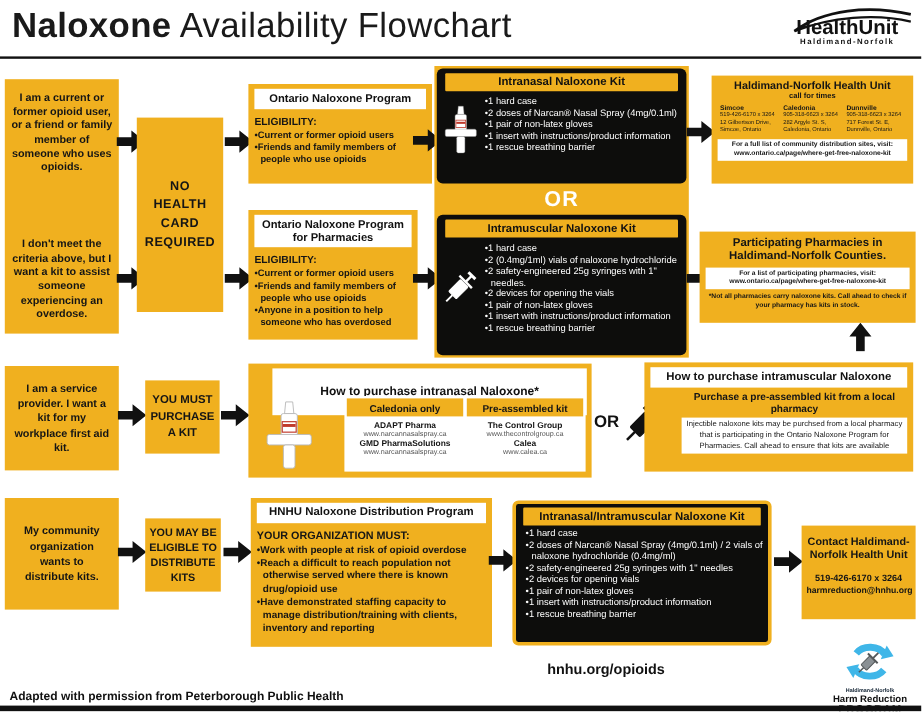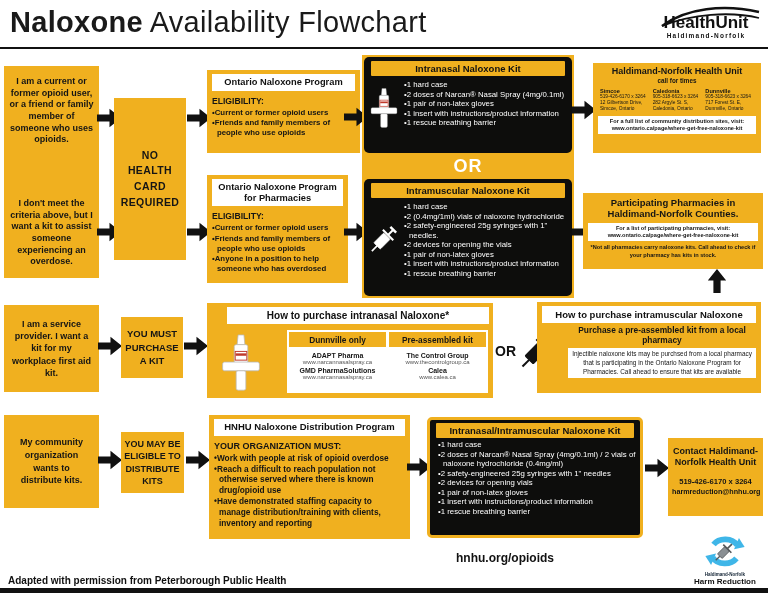--- a/index.html
+++ b/index.html
@@ -41,21 +41,21 @@
   .hnhu-sub{font-weight:bold;font-size:6.3px;text-align:center;}
   .loc-row{display:flex;margin-top:4px;}
   .loc{flex:1;padding:0 2px;}
   .loc .ln{font-weight:bold;font-size:5.6px;}
   .loc .ld{font-size:4.8px;line-height:1.25;}
   .linkbox{background:#fff;text-align:center;font-weight:bold;font-size:5.6px;line-height:1.3;
     padding:2px 1px;margin-top:4px;}
   .pharm-title{font-weight:bold;font-size:9.5px;text-align:center;line-height:1.15;}
   .footnote{font-size:5.6px;font-weight:bold;text-align:center;line-height:1.3;margin-top:3px;}
   
-  .p1-head{position:absolute;left:20px;right:4px;top:4px;font-size:10px;padding:3px 0;}
+  .p1-head{position:absolute;left:20px;right:4px;top:4px;font-size:10px;padding:14px 0;}
   .ptable{position:absolute;left:80px;top:27px;right:5px;bottom:5px;background:#fff;
     display:grid;grid-template-columns:1fr 1fr;grid-template-rows:15px auto;column-gap:3px;padding:2px;}
   .pth{background:#F0B01F;font-weight:bold;font-size:8.3px;display:flex;align-items:center;justify-content:center;}
   .ptc{text-align:center;padding-top:3px;}
   .ptc .nm{font-weight:bold;font-size:7px;margin-top:2px;}
   .ptc .ur{font-size:6px;color:#555;}
   .or-small{position:absolute;font-weight:bold;font-size:14px;color:#111;}
   .p2-sub{font-weight:bold;font-size:8.4px;text-align:center;line-height:1.15;margin-top:3px;}
   .p2-body{background:#fff;font-size:6.4px;text-align:center;line-height:1.35;padding:2px 4px;margin-top:3px;}
   
@@ -224,21 +224,21 @@
           <path d="M19 2 h6 l1 10 h-8 z"></path>
           <rect x="15" y="12" width="14" height="24" rx="2"></rect>
           <rect x="3" y="30" width="38" height="9" rx="2"></rect>
           <rect x="17" y="39" width="10" height="20" rx="2"></rect>
         </g>
         <rect x="16" y="19" width="12" height="9" fill="#fff" stroke="#c0392b" stroke-width="1"></rect>
         <rect x="16.5" y="21" width="11" height="2.5" fill="#c0392b"></rect>
       </svg>
     </div>
     <div class="ptable">
-      <div class="pth">Dunnville only</div>
+      <div class="pth">Caledonia only</div>
       <div class="pth">Pre-assembled kit</div>
       <div class="ptc">
         <div class="nm">ADAPT Pharma</div>
         <div class="ur">www.narcannasalspray.ca</div>
         <div class="nm">GMD PharmaSolutions</div>
         <div class="ur">www.narcannasalspray.ca</div>
       </div>
       <div class="ptc">
         <div class="nm">The Control Group</div>
         <div class="ur">www.thecontrolgroup.ca</div>

